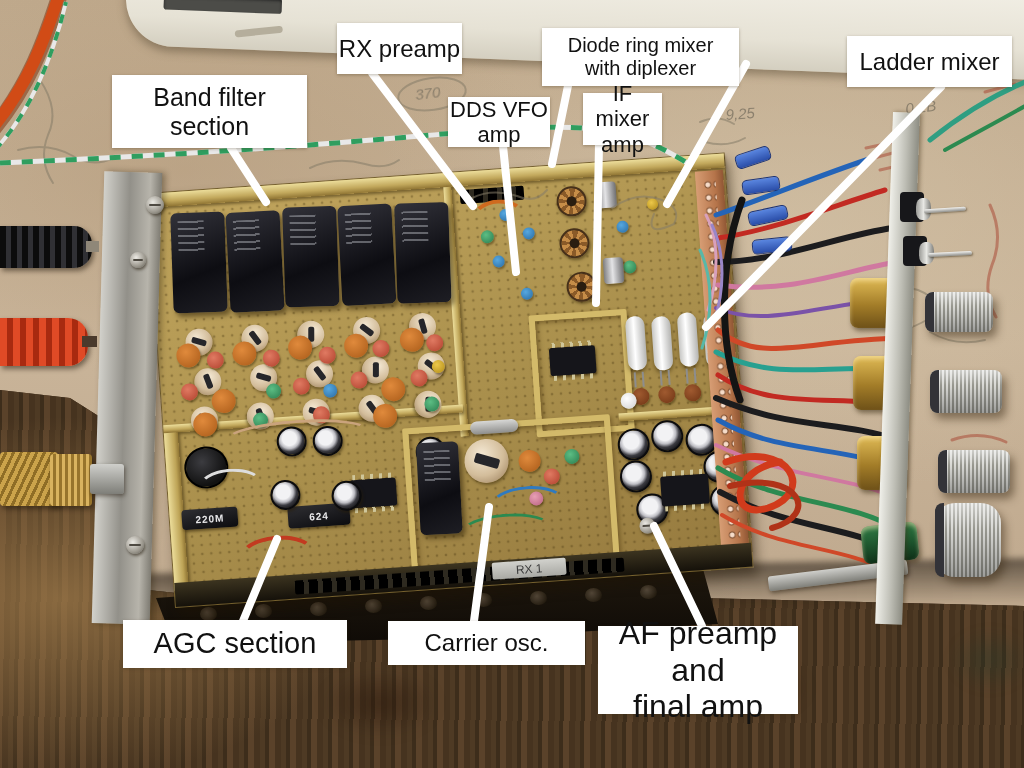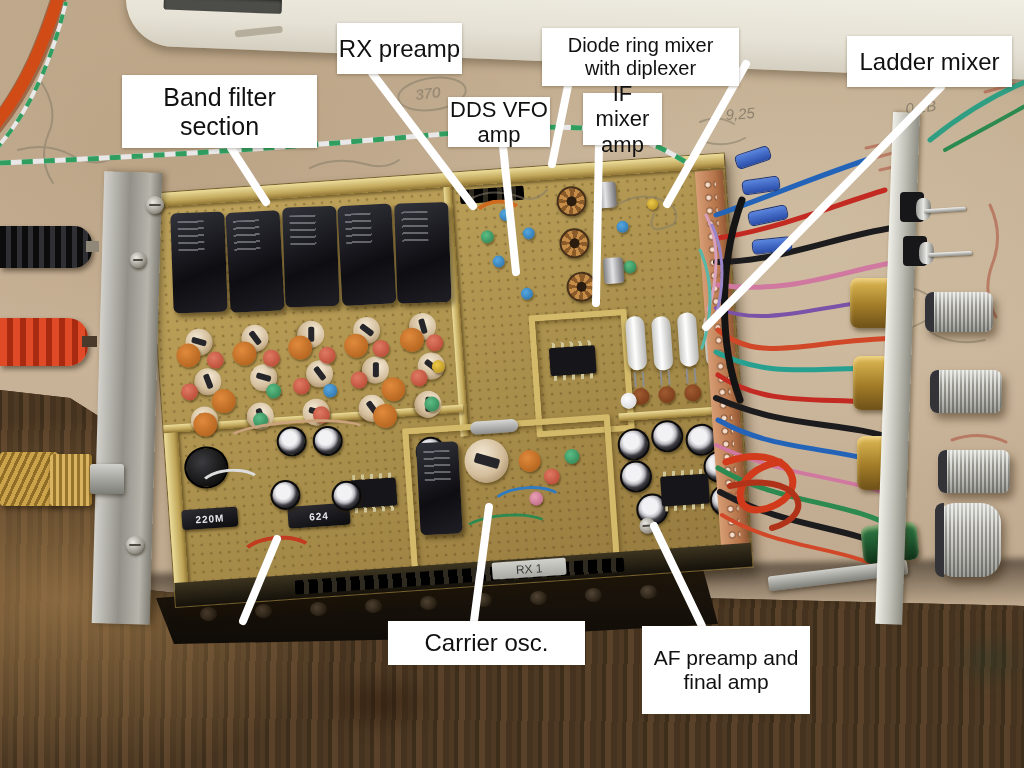--- a/index.html
+++ b/index.html
@@ -139,30 +139,30 @@
   .bnc2{position:absolute;background:repeating-linear-gradient(90deg,#d9b35f 0 3px,#97742c 3px 6px);
     border-radius:4px;box-shadow:2px 3px 5px rgba(30,20,8,.5);}
   .metal{position:absolute;background:linear-gradient(180deg,#cfcfcb,#7e7e78);
     border-radius:3px;box-shadow:1px 2px 4px rgba(30,20,8,.5);}
   .bluecrimp{position:absolute;background:linear-gradient(180deg,#5a86e0,#2a4da8);
     border:1px solid #1c3478;border-radius:5px;}
   
   .label{position:absolute;background:#fff;color:#111;display:flex;align-items:center;
     justify-content:center;text-align:center;white-space:pre-line;line-height:1.14;
     box-shadow:0 1px 3px rgba(60,45,20,.35);z-index:30;}
-  .lb-band{left:122px;top:75px;width:195px;height:73px;font-size:25px;}
+  .lb-band{left:112px;top:75px;width:195px;height:73px;font-size:25px;}
   .lb-rx{left:337px;top:23px;width:125px;height:51px;font-size:24px;}
   .lb-diode{left:520px;top:28px;width:197px;height:58px;font-size:20px;margin-left:22px;}
   .lb-ifpre{left:692px;top:12px;width:136px;height:53px;font-size:24px;}
   .lb-ladder{left:847px;top:36px;width:165px;height:51px;font-size:24px;}
   .lb-dds{left:448px;top:97px;width:102px;height:50px;font-size:22px;}
   .lb-ifmain{left:583px;top:93px;width:79px;height:52px;font-size:22px;}
   .lb-agc{left:123px;top:620px;width:224px;height:48px;font-size:29px;}
   .lb-carrier{left:388px;top:621px;width:197px;height:44px;font-size:24px;}
-  .lb-af{left:642px;top:626px;width:168px;height:88px;font-size:21px;}
+  .lb-af{left:598px;top:626px;width:200px;height:88px;font-size:32px;}
   svg.overlay{position:absolute;left:0;top:0;z-index:5;}
   svg.leaders{position:absolute;left:0;top:0;z-index:20;}
   .z1{z-index:1}.z2{z-index:2}.z3{z-index:3}.z4{z-index:4}.z6{z-index:6}.z7{z-index:7}
 </style>
 </head>
 <body>
 
 <div class="scene">
 
   <div class="cardboard z1"></div>
@@ -473,16 +473,17 @@
   <div class="label lb-band">Band filter
 section</div>
   <div class="label lb-rx">RX preamp</div>
   <div class="label lb-diode">Diode ring mixer
 with diplexer</div>
   <div class="label lb-ladder">Ladder mixer</div>
   <div class="label lb-dds">DDS VFO
 amp</div>
   <div class="label lb-ifmain">IF mixer
 amp</div>
+  <div class="label lb-agc">AGC section</div>
   <div class="label lb-carrier">Carrier osc.</div>
   <div class="label lb-af">AF preamp and
 final amp</div>
 </div>
 
 </body></html>

